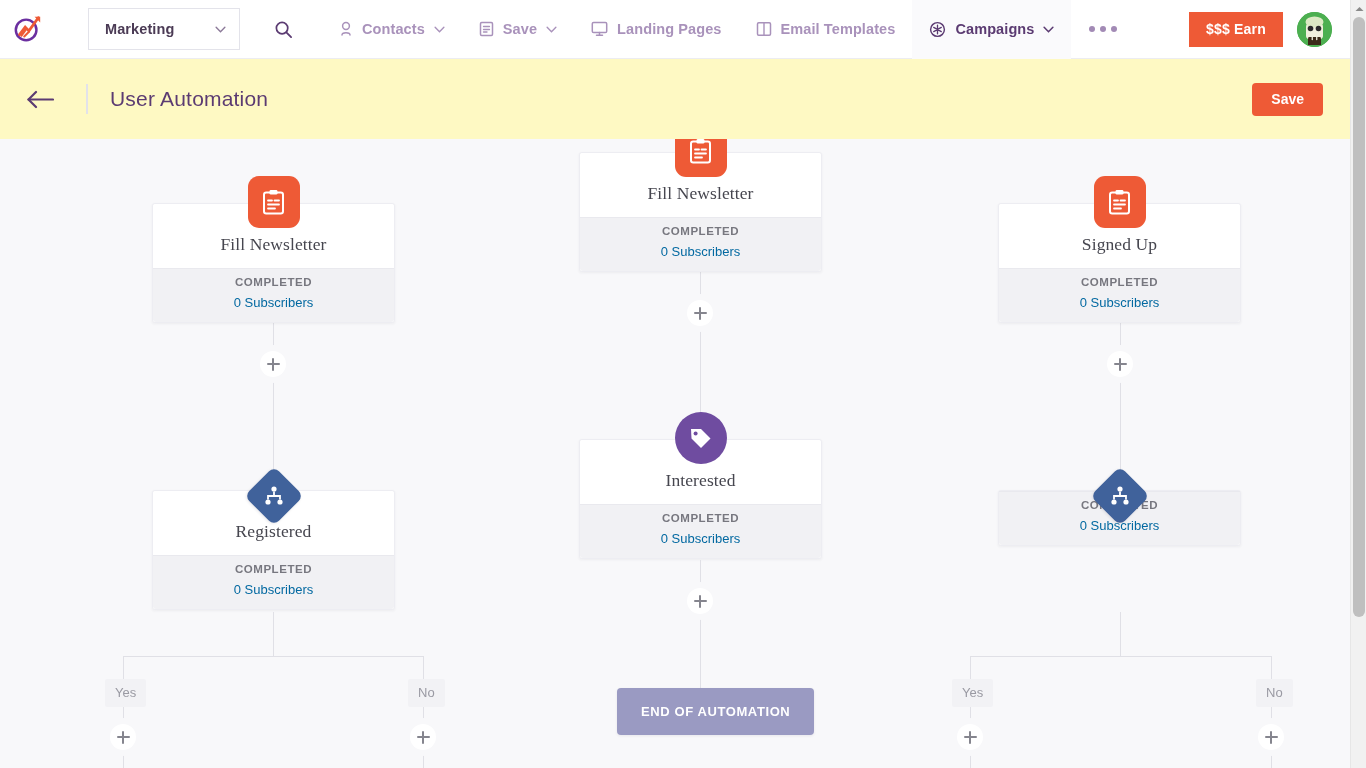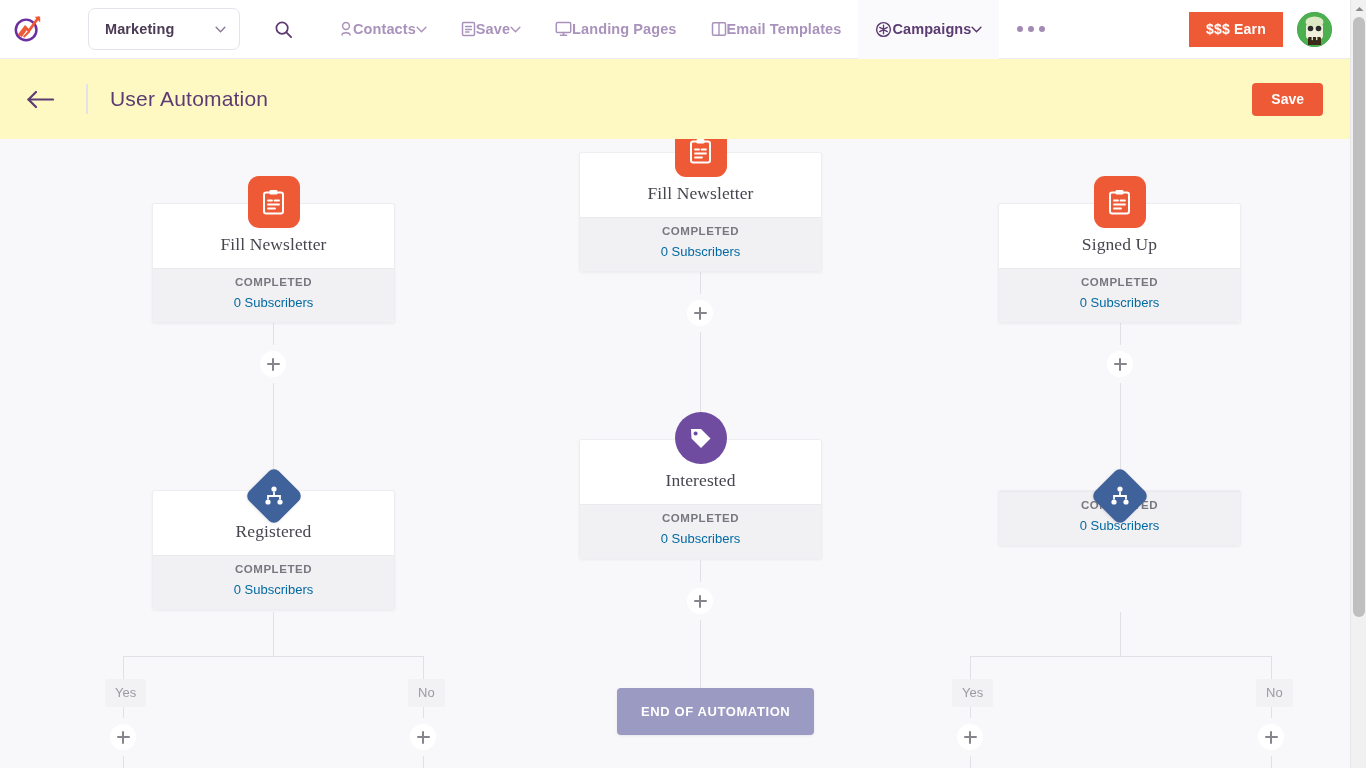--- a/index.html
+++ b/index.html
@@ -22,21 +22,21 @@
   .logo-wrap {
     width: 56px; height: 59px;
     display: flex; align-items: center; justify-content: center;
     flex: none;
   }
   .logo-svg { width: 30px; height: 30px; display: block; }
 
   .workspace-select {
     width: 152px; height: 42px;
     border: 1px solid #e3e3ea;
-    border-radius: 7px;
+    border-radius: 0;
     display: flex; align-items: center; justify-content: space-between;
     padding: 0 13px 0 16px;
     margin-left: 32px;
     flex: none;
     cursor: pointer;
     background: #fff;
   }
   .workspace-label {
     font-size: 14.5px; color: #4b3b55; font-weight: 700;
     letter-spacing: .1px;
@@ -46,21 +46,21 @@
   }
 
   .search-btn {
     width: 42px; height: 42px; margin-left: 22px;
     display: flex; align-items: center; justify-content: center;
     cursor: pointer; flex: none;
   }
 
   .nav-items { display: flex; align-items: center; height: 59px; margin-left: 18px; }
   .nav-item {
-    display: flex; align-items: center; 
+    display: flex; align-items: center; gap: 9px;
     height: 59px; padding: 0 17px;
     cursor: pointer;
     font-size: 14.5px; font-weight: 700;
     color: #a992bb;
     letter-spacing: .1px;
     white-space: nowrap;
   }
   .nav-item.active { color: #5b3b72; background: #fafafc; }
   .nav-item .nic { display:flex; align-items:center; }
 

